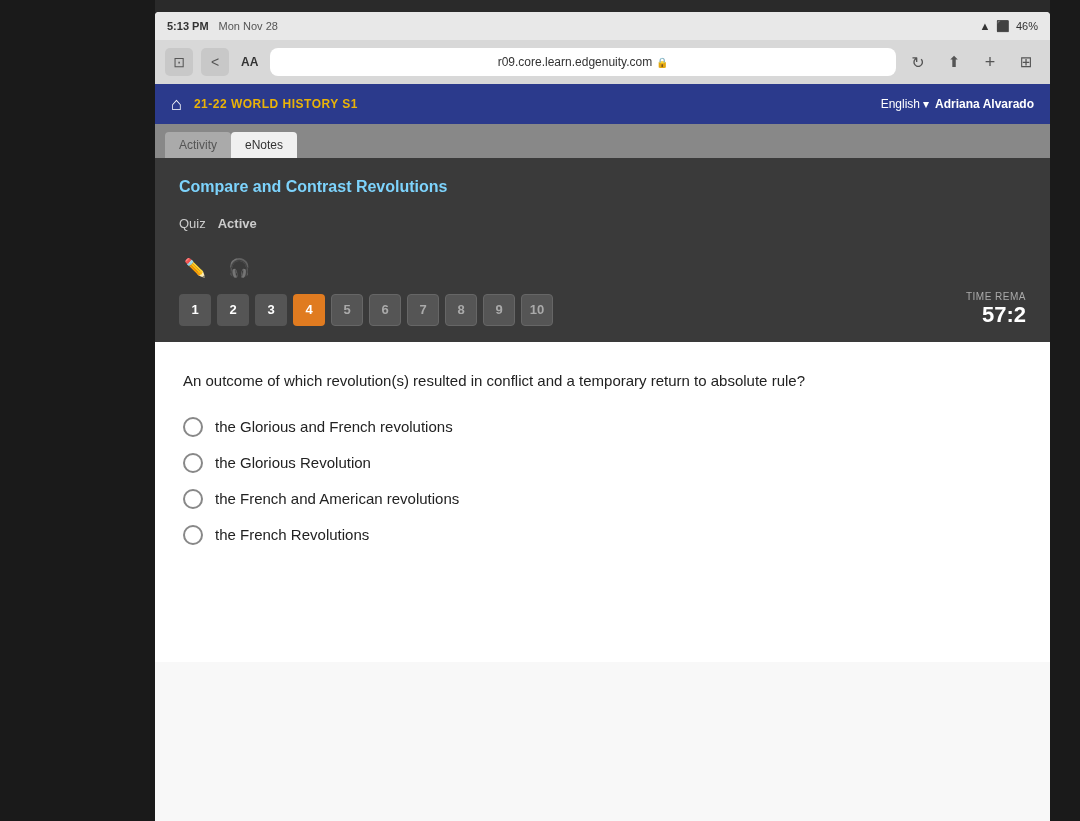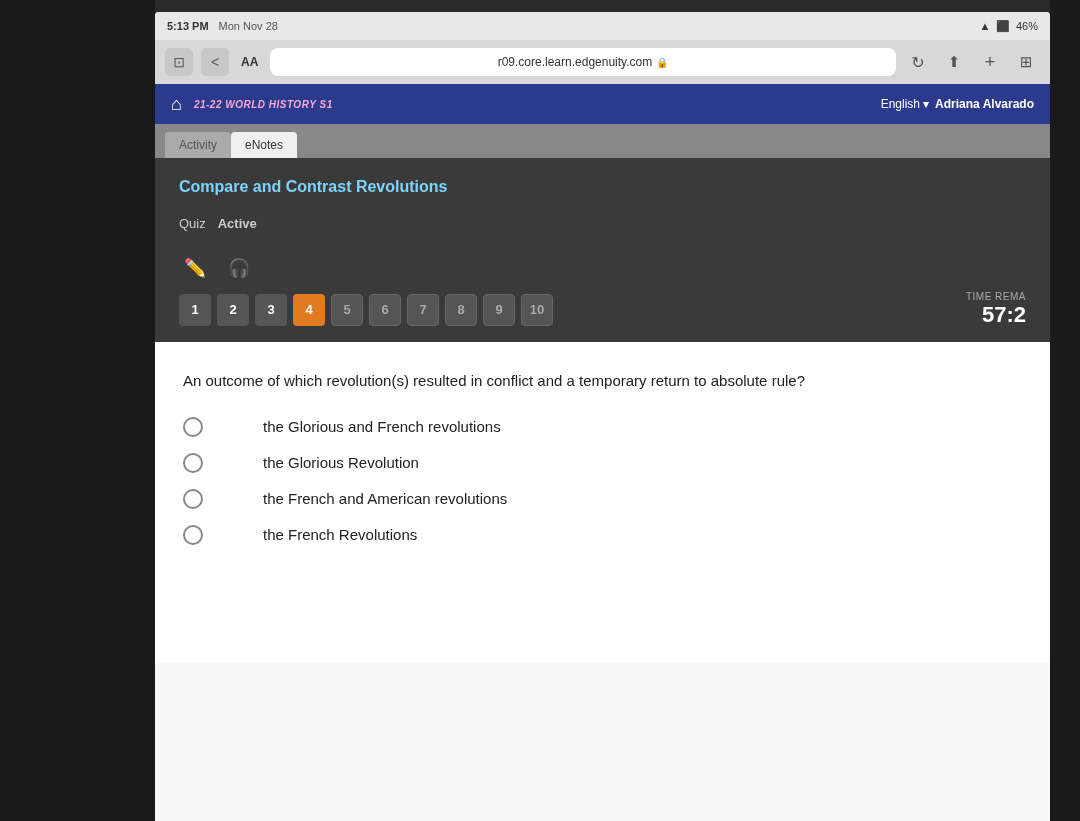--- a/index.html
+++ b/index.html
@@ -116,26 +116,25 @@
       align-items: center;
       padding: 0 16px;
       flex-shrink: 0;
     }
     .app-header-home {
       color: white;
       font-size: 18px;
       margin-right: 12px;
     }
     .app-header-title {
-      color: #f9a8d4;
+      color: #eab308;
       font-weight: 700;
-      font-size: 10px;
+      font-size: 12px;
       letter-spacing: 0.5px;
       flex: 1;
-      font-style: italic;
     }
     .app-header-right {
       display: flex;
       align-items: center;
       gap: 6px;
     }
     .lang-select {
       color: white;
       font-size: 12px;
       display: flex;
@@ -293,21 +292,20 @@
       border: 2px solid #888;
       border-radius: 50%;
       flex-shrink: 0;
       display: flex;
       align-items: center;
       justify-content: center;
     }
     .answer-text {
       font-size: 15px;
       color: #222;
-      margin-left: 48px;
     }
 
     .bottom-area {
       background: #f8f8f8;
       flex: 1;
       min-height: 200px;
     }
   </style>
 </head>
 <body>

